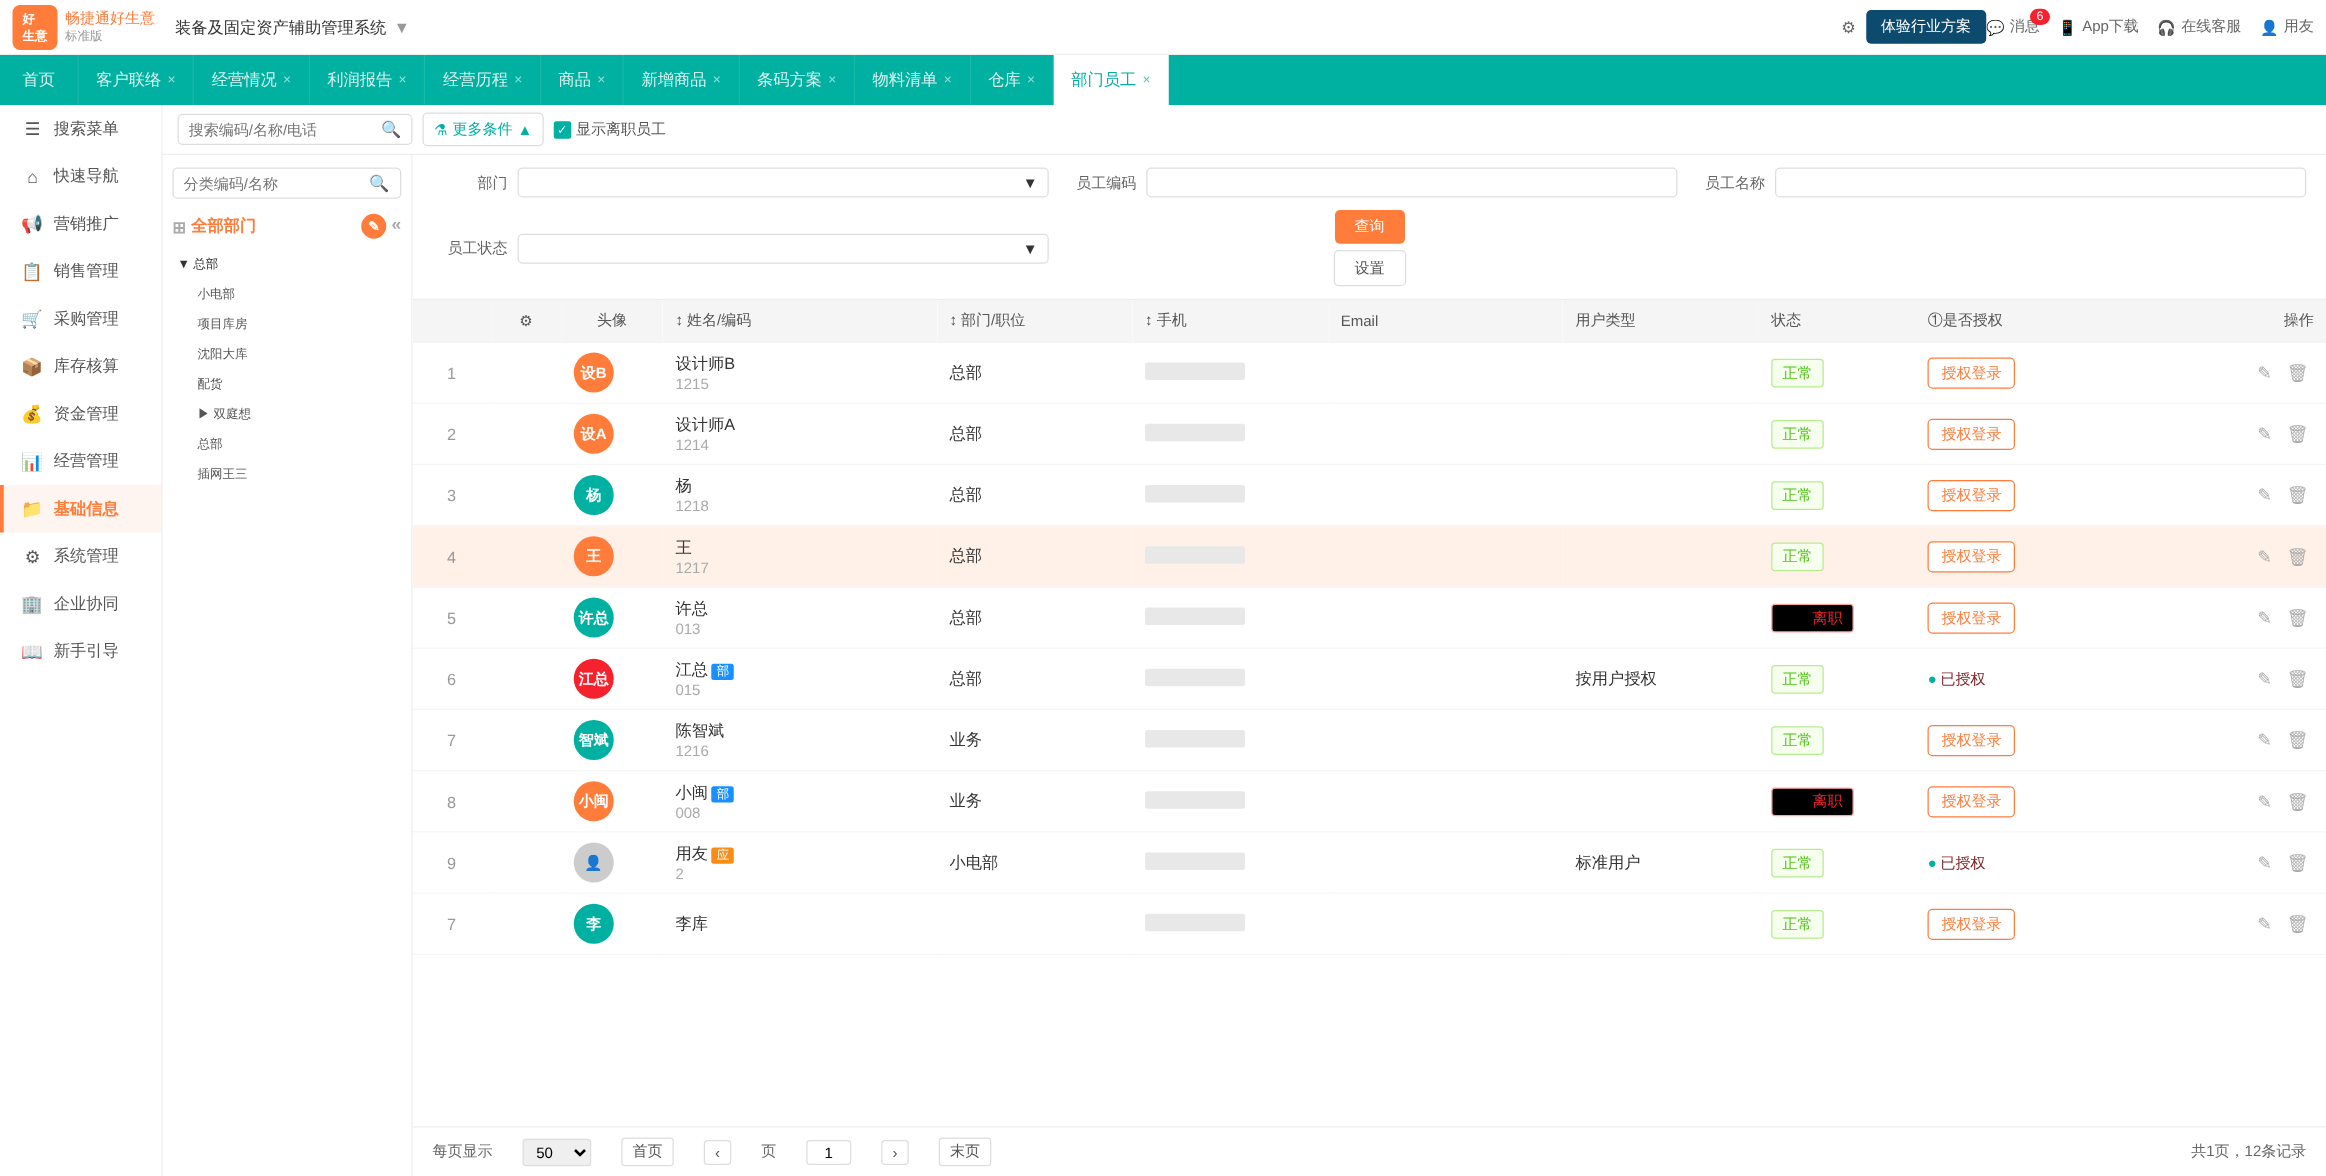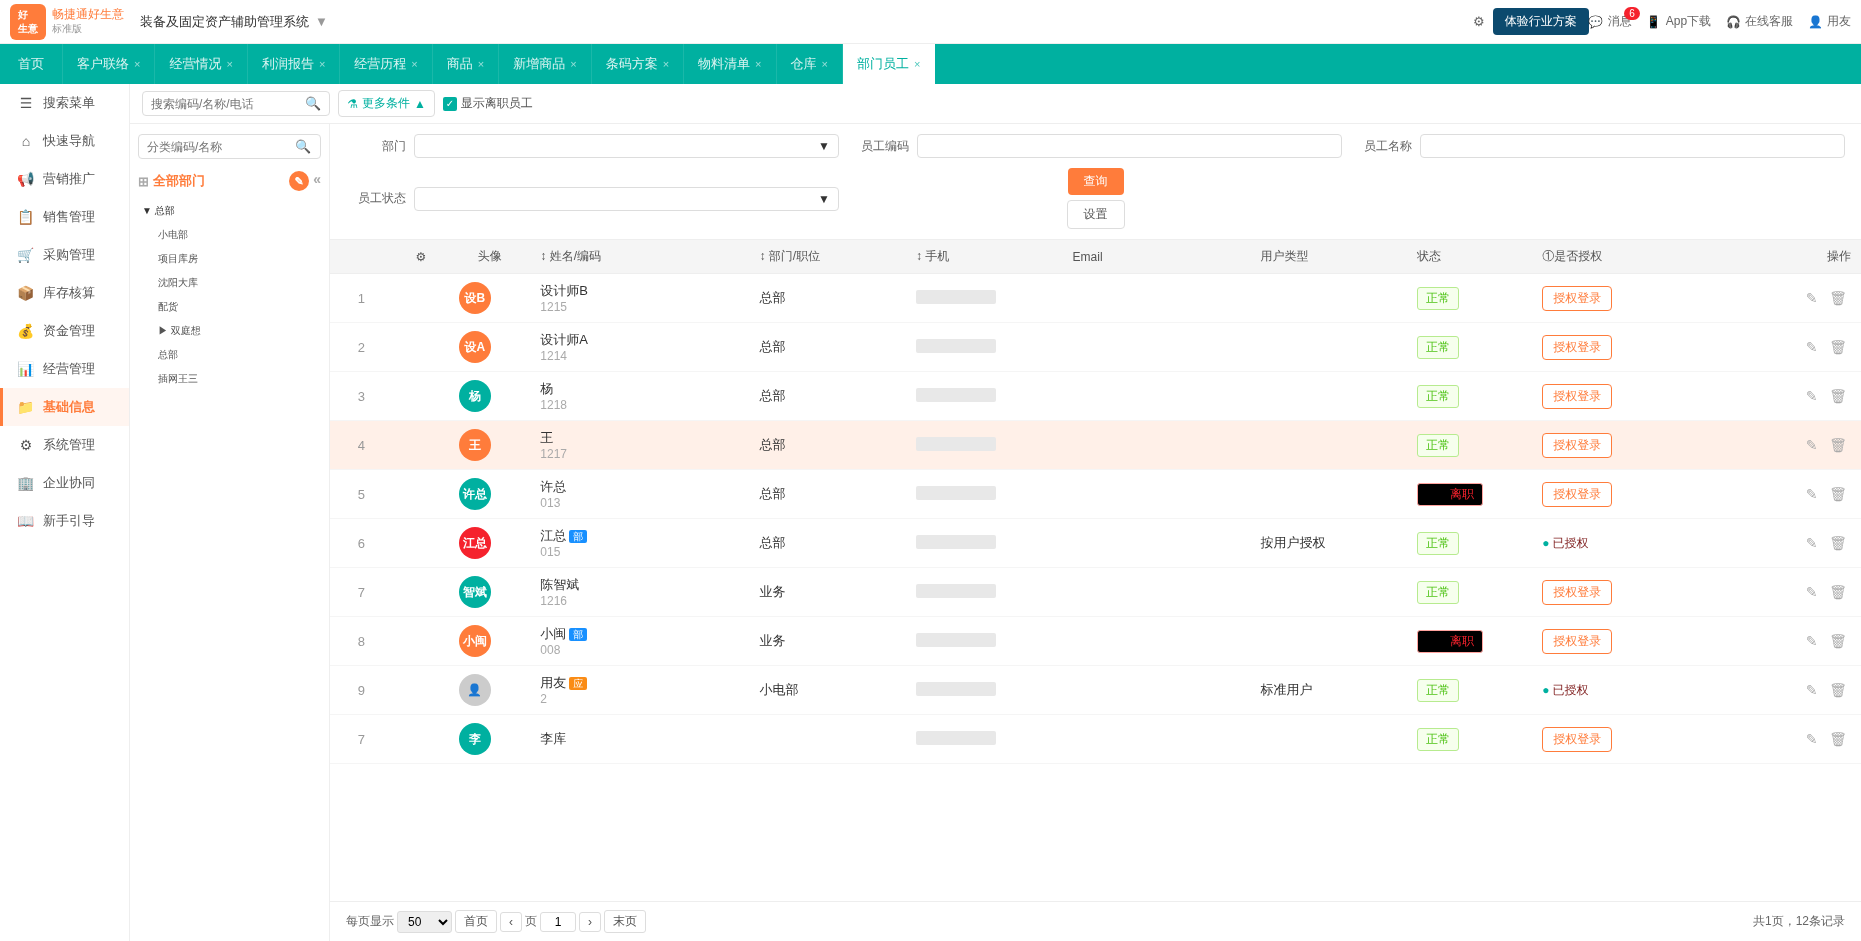--- a/index.html
+++ b/index.html
@@ -88,21 +88,21 @@
     .status-leave { background: #000000; color: #f5222d; border: 1px solid #ffa39e; padding-left: 32px; }
     .auth-btn { border: 1px solid #ff7c3b; color: #ff7c3b; background: #fff; border-radius: 4px; padding: 3px 10px; font-size: 12px; cursor: pointer; }
     .auth-granted { color: #7f1d1d; font-size: 12px; }
     .auth-granted::before { content: '●'; color: #00b0a0; margin-right: 3px; }
     .dept-tag { background: #1890ff; color: #fff; font-size: 10px; padding: 1px 4px; border-radius: 2px; margin-left: 3px; vertical-align: middle; }
     .resp-tag { background: #fa8c16; color: #fff; font-size: 10px; padding: 1px 4px; border-radius: 2px; margin-left: 3px; vertical-align: middle; }
     .op-btn { color: #aaa; cursor: pointer; font-size: 14px; padding: 2px 4px; }
     .mask-text { background: #e8e8e8; color: #e8e8e8; border-radius: 2px; font-size: 12px; user-select: none; display: inline-block; width: 80px; height: 14px; }
 
     
-    .pagination { height: 40px; background: #fff; border-top: 1px solid #eee; display: flex; align-items: center; padding: 0 16px; gap: 3px; font-size: 12px; color: #666; }
+    .pagination { height: 40px; background: #fff; border-top: 1px solid #eee; display: flex; align-items: center; padding: 0 16px; gap: 24px; font-size: 12px; color: #666; }
     .page-btn { border: 1px solid #ddd; background: #fff; color: #555; padding: 2px 8px; border-radius: 3px; cursor: pointer; font-size: 12px; }
     .page-input { width: 36px; border: 1px solid #ddd; border-radius: 3px; padding: 2px 4px; font-size: 12px; text-align: center; }
     .page-select { border: 1px solid #ddd; border-radius: 3px; padding: 2px 6px; font-size: 12px; }
     .pagination-right { margin-left: auto; }
 
     
     .col-idx { width: 40px; text-align: center; }
     .col-avatar { width: 50px; text-align: center; }
     .col-name { width: 140px; }
     .col-dept { width: 100px; }

